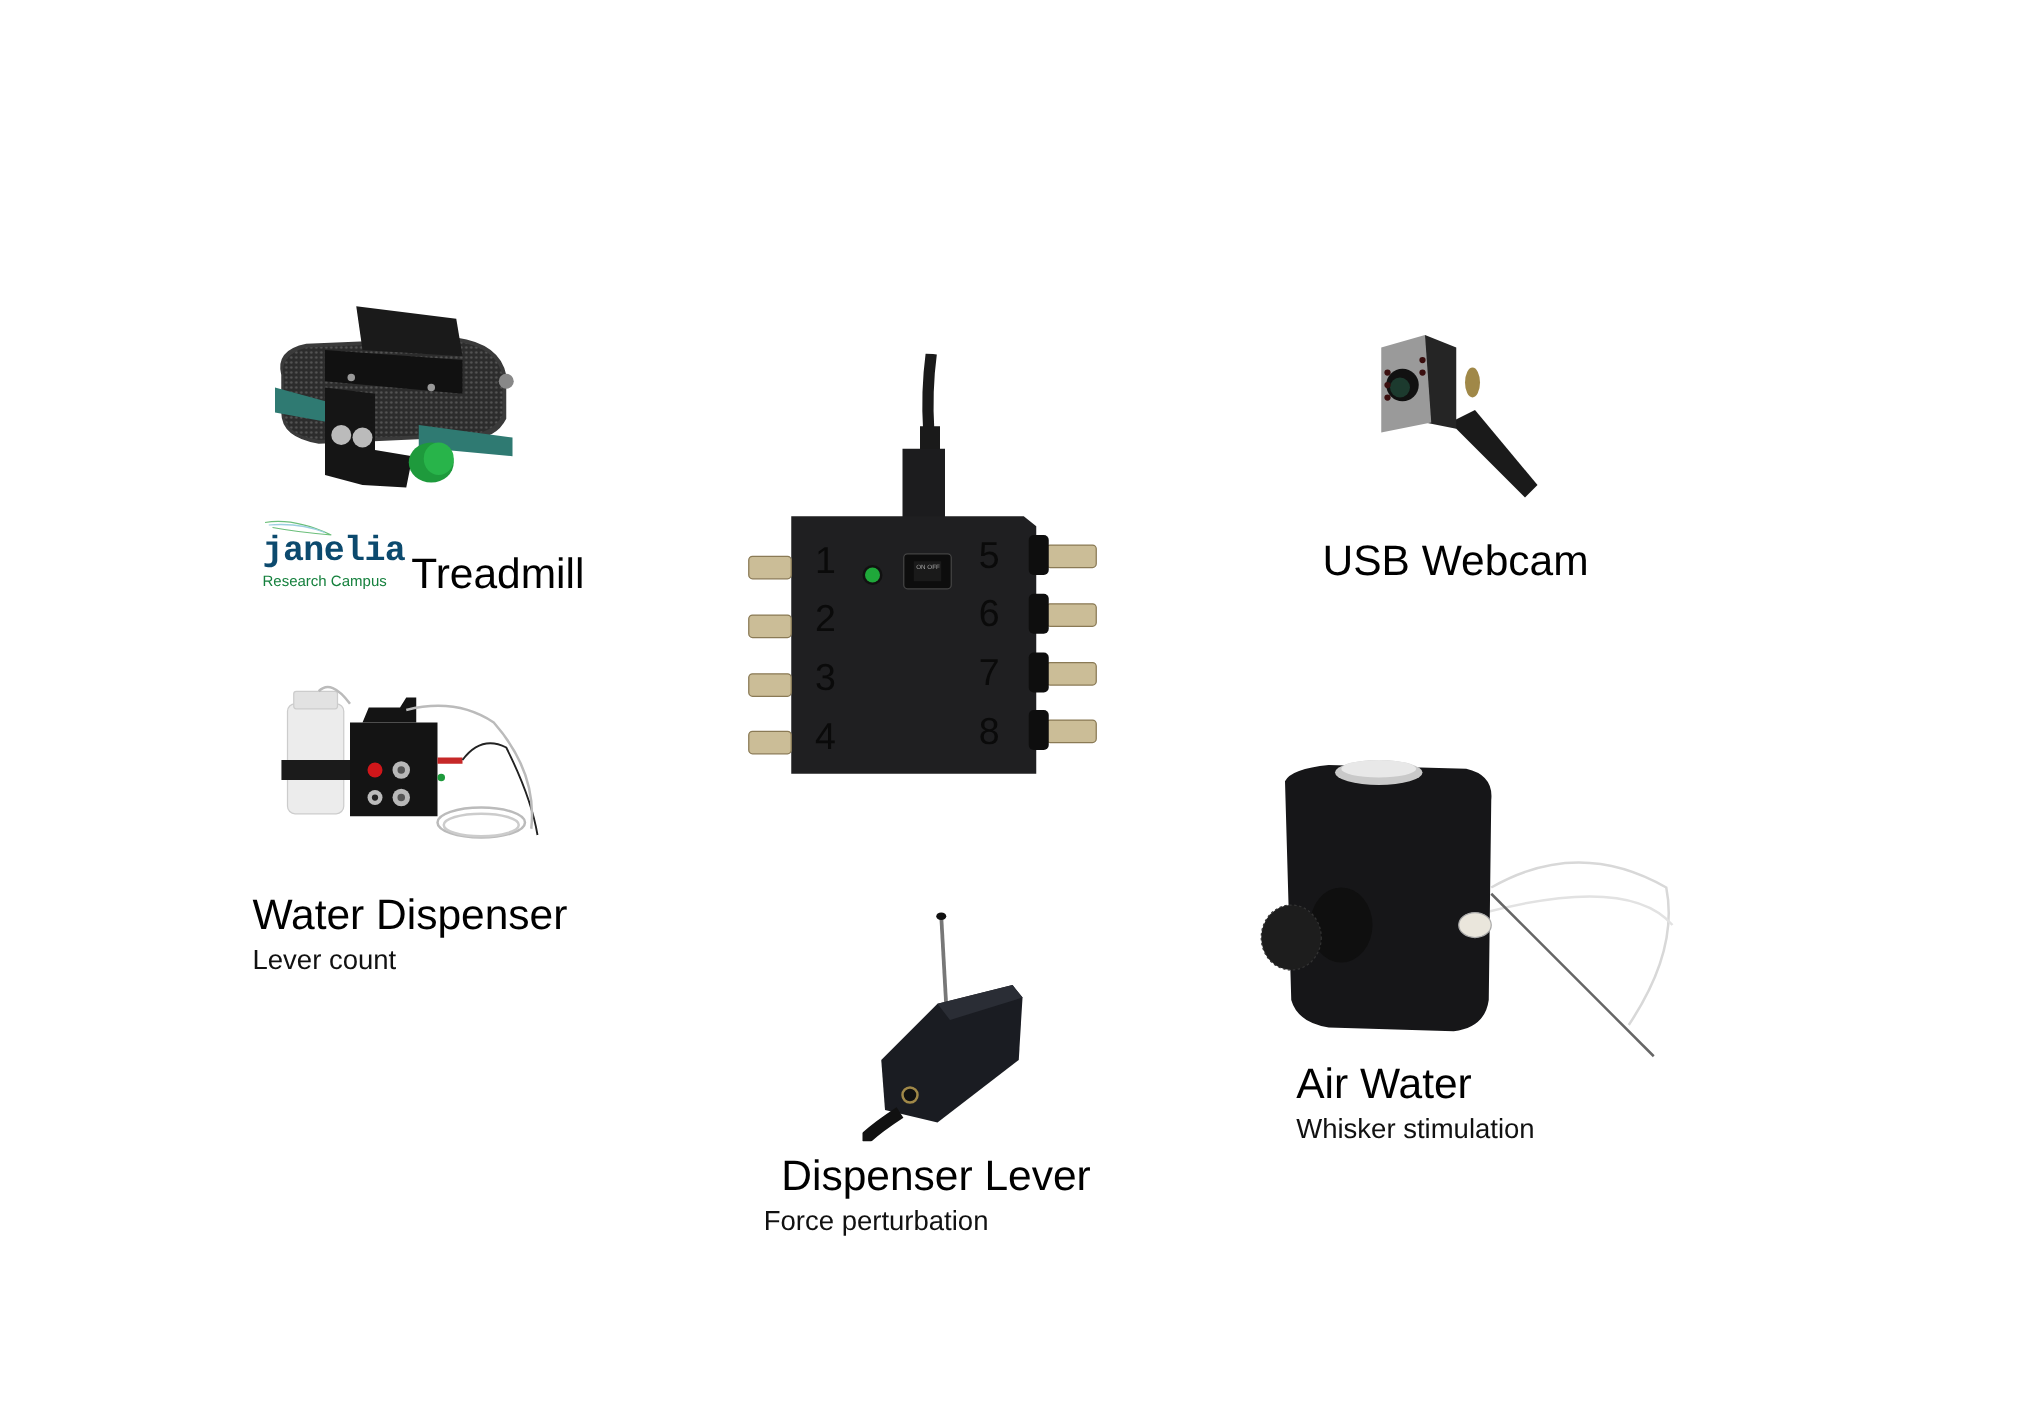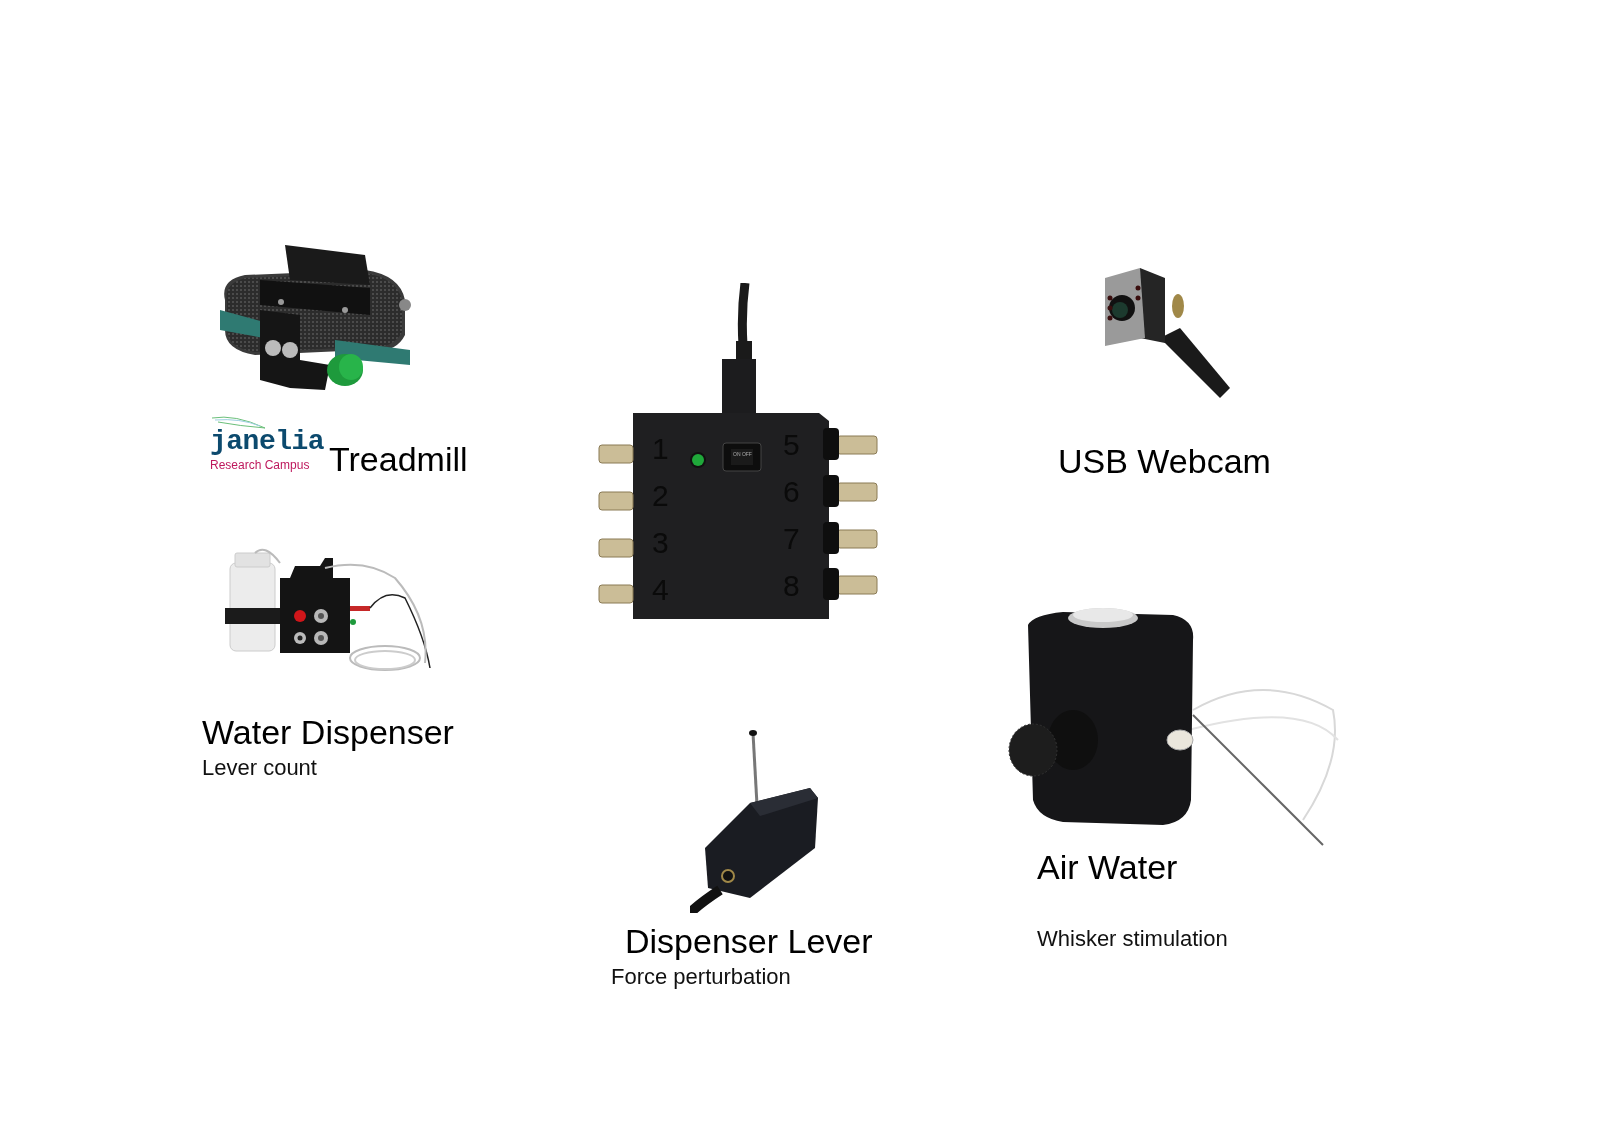--- a/index.html
+++ b/index.html
@@ -3,21 +3,21 @@
 <meta charset="utf-8">
 <style>
   html, body { margin:0; padding:0; background:#ffffff; }
   body { width:1617px; height:1125px; position:relative; overflow:hidden;
          font-family:"Liberation Sans", "DejaVu Sans", sans-serif; color:#111; }
   .abs { position:absolute; }
   .title { font-size:34px; color:#000000; white-space:nowrap; line-height:1; }
   .sub { font-size:22px; color:#111; white-space:nowrap; line-height:1; }
   svg { display:block; }
   .janelia-word { font-family:Liberation Mono, monospace; font-weight:bold; font-size:28px; color:#0c4a6e; letter-spacing:-0.5px; line-height:1; }
-  .janelia-sub { font-size:12px; color:#be185d; line-height:1; }
+  .janelia-sub { font-size:12px; color:#15803d; line-height:1; }
 </style>
 </head>
 <body>
 
 <div class="abs" style="left:215px;top:240px;width:200px;height:160px;">
   <svg width="200" height="160" viewBox="0 0 200 160">
 
     <path d="M10 60 Q5 40 30 35 L150 30 Q185 35 190 60 L190 95 Q180 115 150 110 L40 115 Q10 110 10 90 Z" fill="#3a3a3a"></path>
     <pattern id="mesh" width="4" height="4" patternUnits="userSpaceOnUse">
         <rect width="4" height="4" fill="#2c2c2c"></rect>
@@ -144,41 +144,41 @@
     <g fill="#3a0e0e">
         <circle cx="10" cy="30" r="2.5"></circle>
         <circle cx="10" cy="40" r="2.5"></circle>
         <circle cx="10" cy="50" r="2.5"></circle>
         <circle cx="38" cy="20" r="2.5"></circle>
         <circle cx="38" cy="30" r="2.5"></circle>
       </g>
     <ellipse cx="78" cy="38" rx="6" ry="12" fill="#a08848"></ellipse>
   </svg>
 </div>
-<div class="abs title" style="left:1058px;top:444px;">USB Webcam</div>
+<div class="abs title" style="left:1058px;top:432px;">USB Webcam</div>
 
 <div class="abs" style="left:1003px;top:600px;width:345px;height:255px;">
   <svg width="345" height="255" viewBox="0 0 345 255">
 
     <path d="M190 110 Q260 70 330 110 Q340 160 300 220" fill="none" stroke="#d8d8d8" stroke-width="2"></path>
     <path d="M185 130 Q300 100 335 140" fill="none" stroke="#e2e2e2" stroke-width="2"></path>
     <line x1="190" y1="115" x2="320" y2="245" stroke="#666" stroke-width="2"></line>
 
     <path d="M25 25 Q30 15 60 12 L170 15 Q192 20 190 40 L188 200 Q185 222 160 225 L60 222 Q35 218 30 200 Z" fill="#161618"></path>
     <ellipse cx="100" cy="18" rx="35" ry="10" fill="#c9c9c9"></ellipse>
     <ellipse cx="100" cy="15" rx="30" ry="7" fill="#e8e8e8"></ellipse>
 
     <ellipse cx="70" cy="140" rx="25" ry="30" fill="#0f0f0f"></ellipse>
     <ellipse cx="30" cy="150" rx="24" ry="26" fill="#1d1d1d" stroke="#333" stroke-dasharray="2 2"></ellipse>
 
     <ellipse cx="177" cy="140" rx="13" ry="10" fill="#eae6dc" stroke="#aaa"></ellipse>
   </svg>
 </div>
 <div class="abs title" style="left:1037px;top:850px;">Air Water</div>
-<div class="abs sub" style="left:1037px;top:892px;margin-top:36px;">Whisker stimulation</div>
+<div class="abs sub" style="left:1037px;top:892px;">Whisker stimulation</div>
 
 <div class="abs" style="left:690px;top:728px;width:135px;height:185px;">
   <svg width="135" height="185" viewBox="0 0 135 185">
     <line x1="63" y1="5" x2="68" y2="95" stroke="#777" stroke-width="3"></line>
     <ellipse cx="63" cy="5" rx="4" ry="3" fill="#111"></ellipse>
     <path d="M15 120 L60 75 L120 60 L128 70 L125 120 L60 170 L18 160 Z" fill="#1a1c22"></path>
     <path d="M60 75 L120 60 L128 70 L70 88 Z" fill="#2a2d35"></path>
     <circle cx="38" cy="148" r="6" fill="#111" stroke="#a08848" stroke-width="2"></circle>
     <path d="M30 162 Q10 175 0 185" fill="none" stroke="#111" stroke-width="10"></path>
   </svg>

